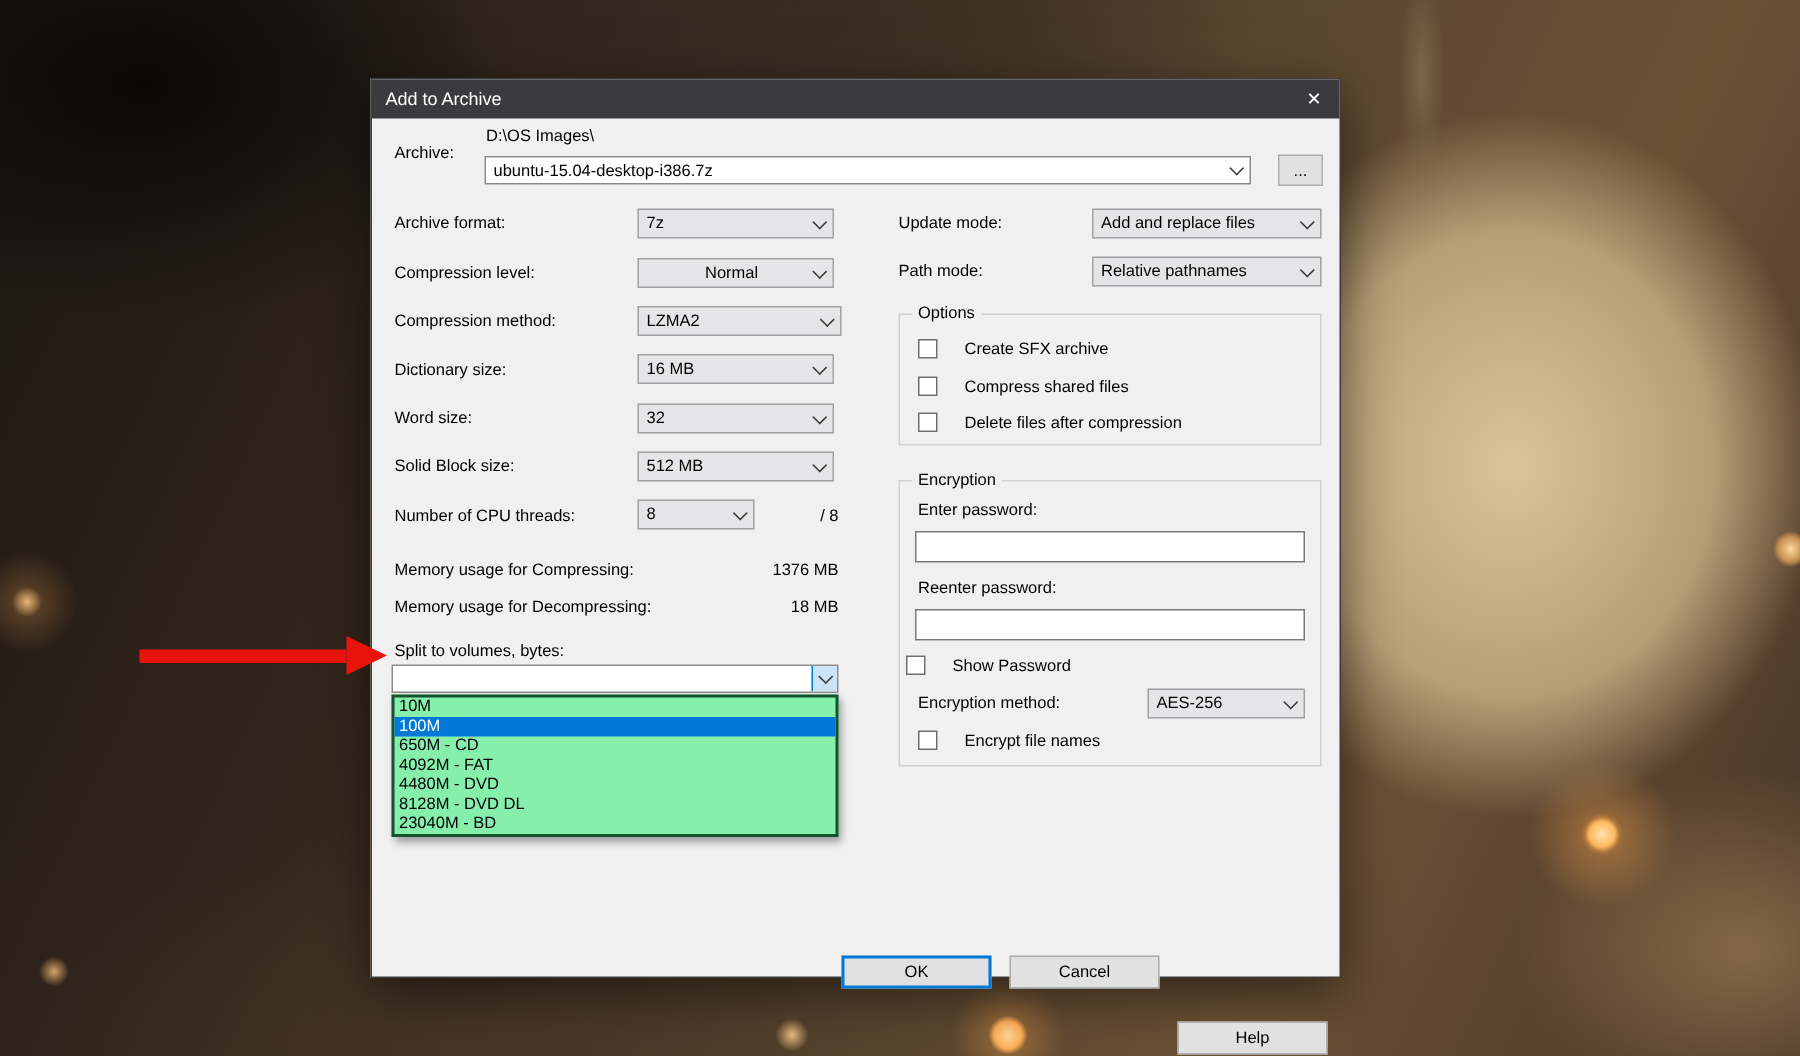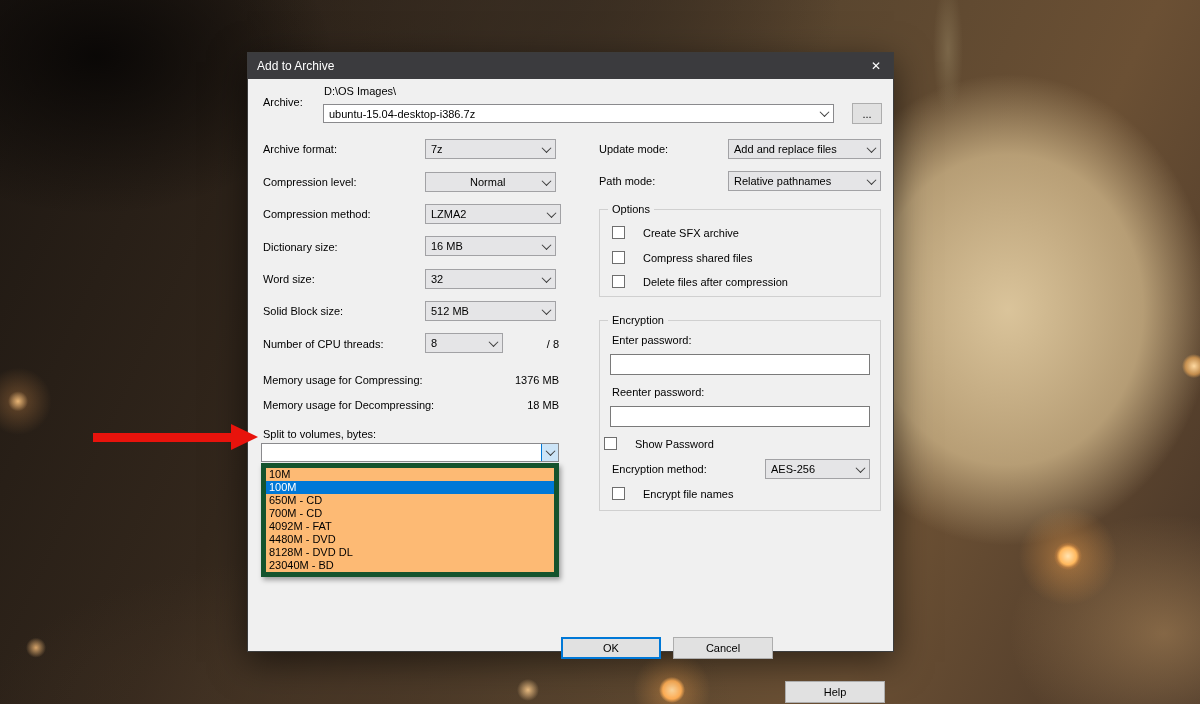--- a/index.html
+++ b/index.html
@@ -72,21 +72,21 @@
   .group { position: absolute; border: 1px solid #d0d0d0; }
   .group-title { position: absolute; top: -7px; left: 8px; background: #f0f0f0; padding: 0 4px; }
 
   
   .cbrow { position: absolute; display: flex; align-items: center; gap: 18px; white-space: nowrap; }
   .cb { width: 13px; height: 13px; background: #fff; border: 1px solid #6e6e6e; flex: 0 0 13px; }
 
   
   .list {
     position: absolute; left: 13px; top: 410px; width: 298px;
-    background: #fdba74; border: 5px solid #14532d; z-index: 5;
+    background: #86efac; border: 2px solid #14532d; z-index: 5;
     box-shadow: 2px 3px 5px rgba(0,0,0,0.35);
   }
   .list-item { height: 13px; line-height: 13px; padding-left: 3px; white-space: nowrap; cursor: default; }
   .list-item.selected { background: #0078d7; color: #fff; }
 
   
   .btn {
     position: absolute; width: 100px; height: 22px; top: 584px;
     background: #e1e1e1; border: 1px solid #adadad;
     font-family: "Liberation Sans", sans-serif; font-size: 11px; cursor: default;
@@ -191,21 +191,20 @@
       <span class="val"></span>
       <span class="chev-box">
           <span class="chev"></span>
         </span>
     </div>
 
     <div class="list">
       <div class="list-item">10M</div>
       <div class="list-item selected">100M</div>
       <div class="list-item">650M - CD</div>
-      <div class="list-item">700M - CD</div>
       <div class="list-item">4092M - FAT</div>
       <div class="list-item">4480M - DVD</div>
       <div class="list-item">8128M - DVD DL</div>
       <div class="list-item">23040M - BD</div>
     </div>
 
     <span class="lbl" style="left:351px; top:90px;">Update mode:</span>
     <div class="combo" style="left:480px; top:86px; width:153px;">
       <span class="val">Add and replace files</span>
       <span class="chev-box">

